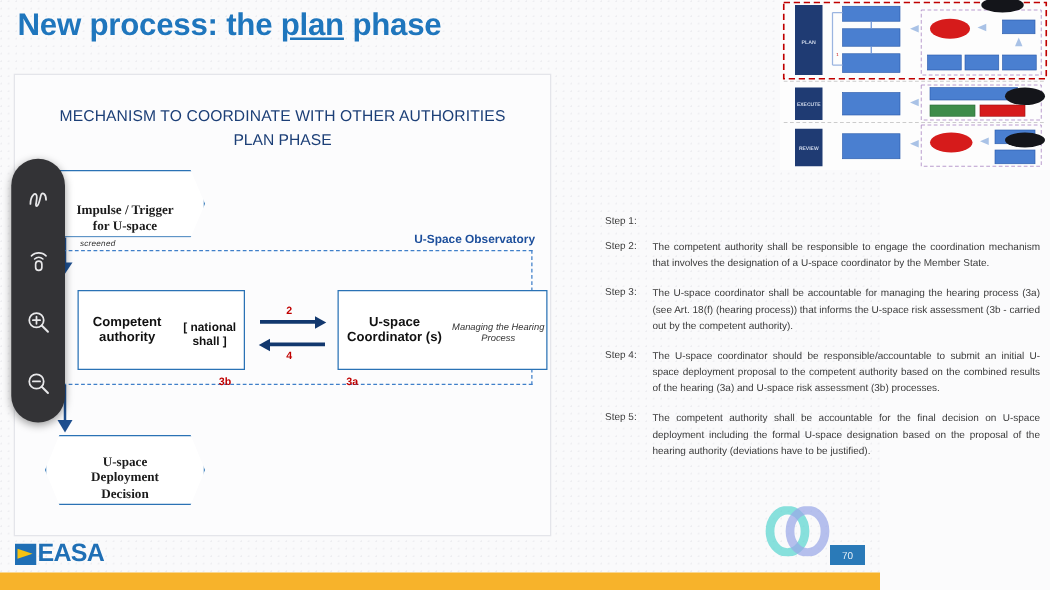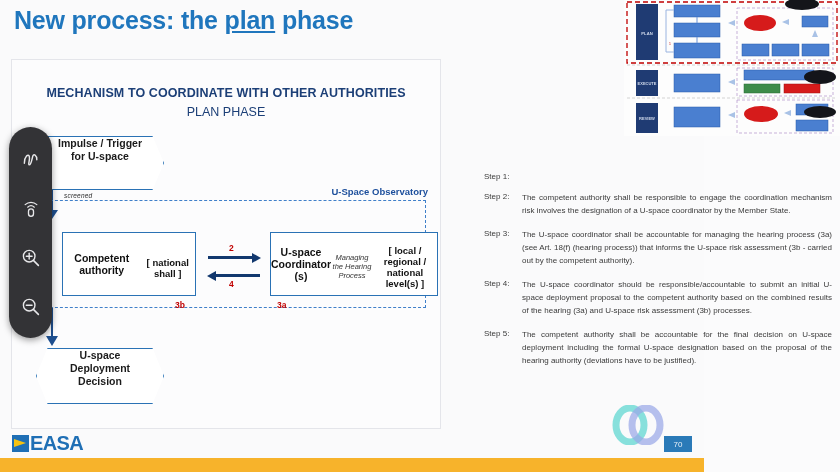--- a/index.html
+++ b/index.html
@@ -28,37 +28,38 @@
 
   
   .diagram-panel {
     position: absolute; left: 12px; top: 60px;
     width: 428px; height: 368px;
     background: #fcfcfd;
     box-shadow: 0 0 0 1px rgba(210,212,220,0.55);
   }
   .diag-head1 {
     position: absolute; left: 0; right: 0; top: 26px;
-    text-align: center; font-size: 12.5px; font-weight: bold;
+    text-align: center; font-size: 12.5px; font-weight: normal;
     color: #1c3f77; letter-spacing: 0.1px;
   }
   .diag-head2 {
     position: absolute; left: 0; right: 0; top: 45px;
     text-align: center; font-size: 12.5px; font-weight: normal;
     color: #1c3f77;
   }
 
   
   .hex {
     position: absolute;
     border: 1.4px solid #2a72b5;
     background: #ffffff;
-    display: flex; align-items: flex-start; justify-content: center;
+    display: flex; align-items: flex-end; justify-content: center;
     clip-path: polygon(9% 0%, 91% 0%, 100% 50%, 91% 100%, 9% 100%, 0% 50%);
     text-align: center;
+    font-family: Liberation Serif, serif;
   }
   .hex-inner {
     font-size: 10.5px; font-weight: bold; color: #1b1b1b; line-height: 1.22;
   }
   .hex-trigger { left: 24px; top: 76px; width: 128px; height: 54px; }
   .hex-decision { left: 24px; top: 288px; width: 128px; height: 56px; }
 
   .screened-label {
     position: absolute; left: 52px; top: 132px;
     font-size: 6.5px; font-style: italic; color: #2c2c2c;
@@ -249,21 +250,20 @@
     <div class="observatory-label">U-Space Observatory</div>
 
     <div class="node-box box-authority">
       <div class="nb-title">Competent authority</div>
       <div class="nb-line-solo">[ national shall ]</div>
     </div>
 
     <div class="node-box box-coordinator">
       <div class="nb-title">U-space Coordinator (s)</div>
       <div class="nb-sub">Managing the Hearing Process</div>
-      <div class="nb-line">[ local / regional / national level(s) ]</div>
     </div>
 
     <div class="harrow arrow-row-top">
       <div class="shaft" style="left:0; right:8px;"></div>
       <div class="head-r"></div>
     </div>
     <div class="harrow arrow-row-bot">
       <div class="shaft" style="left:8px; right:0;"></div>
       <div class="head-l"></div>
     </div>
@@ -283,21 +283,21 @@
       </div>
     </div>
   </div>
 
   <div class="steps">
     <div class="step-row">
       <div class="step-key">Step 1:</div>
     </div>
     <div class="step-row">
       <div class="step-key">Step 2:</div>
-      <div class="step-text">The competent authority shall be responsible to engage the coordination mechanism risk involves the designation of a U-space coordinator by the Member State.</div>
+      <div class="step-text">The competent authority shall be responsible to engage the coordination mechanism that involves the designation of a U-space coordinator by the Member State.</div>
     </div>
     <div class="step-row">
       <div class="step-key">Step 3:</div>
       <div class="step-text">The U-space coordinator shall be accountable for managing the hearing process (3a) (see Art. 18(f) (hearing process)) that informs the U-space risk assessment (3b - carried out by the competent authority).</div>
     </div>
     <div class="step-row">
       <div class="step-key">Step 4:</div>
       <div class="step-text">The U-space coordinator should be responsible/accountable to submit an initial U-space deployment proposal to the competent authority based on the combined results of the hearing (3a) and U-space risk assessment (3b) processes.</div>
     </div>
     <div class="step-row">

